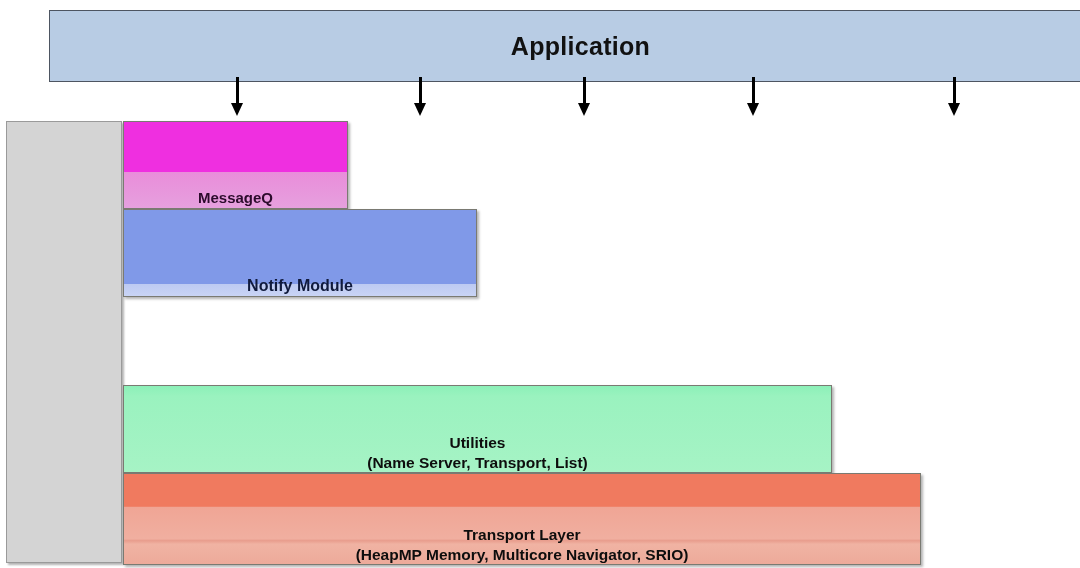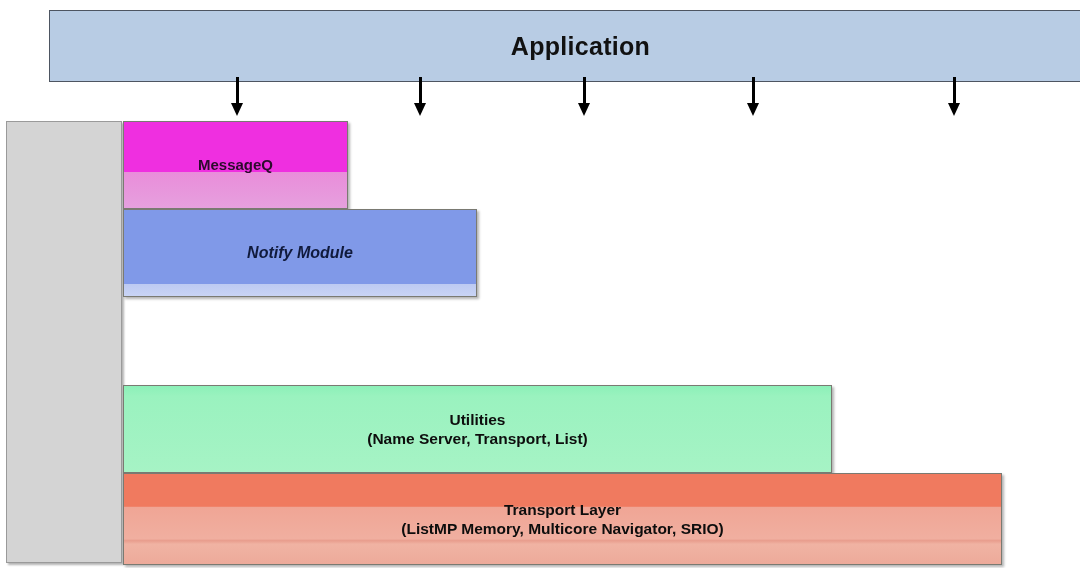--- a/index.html
+++ b/index.html
@@ -80,21 +80,21 @@
 
   
   .layer {
     position: absolute;
     left: 123px;
     box-sizing: border-box;
     border: 1.2px solid #7a7a72;
     display: flex;
     flex-direction: column;
     align-items: center;
-    justify-content: center;
+    justify-content: flex-end;
     box-shadow: 1.5px 1.5px 2.5px rgba(0,0,0,0.30);
   }
   .layer .line {
     font-weight: bold;
     color: #0d0d0d;
     line-height: 1.25;
     text-align: center;
     white-space: nowrap;
   }
 
@@ -106,41 +106,41 @@
     background: linear-gradient(to bottom, #ef2fe0 0%, #ef2fe0 58%, #e98dda 58.5%, #e6a0de 100%);
   }
   .layer-messageq .line { font-size: 15px; color: #2c0b2c; }
 
   .layer-notify {
     top: 209px;
     width: 354px;
     height: 88px;
     background: linear-gradient(to bottom, #8099e8 0%, #8099e8 86%, #bdcaf2 86.5%, #c9d4f5 100%);
   }
-  .layer-notify .line { font-size: 16px; color: #101a3c; font-style: italic; }
+  .layer-notify .line { font-size: 16px; color: #101a3c; }
 
   .layer-basic {
     top: 297px;
     width: 532px;
     height: 88px;
     background: linear-gradient(to bottom, #e8e884 0%, #e8e884 96%, #eeeea4 100%);
   }
   .layer-basic .line { font-size: 15.5px; }
 
   .layer-utilities {
     top: 385px;
     width: 709px;
     height: 88px;
     background: linear-gradient(to bottom, #8cf0b8 0%, #9af2bf 12%, #a6f3c5 100%);
   }
   .layer-utilities .line { font-size: 15.5px; }
 
   .layer-transport {
     top: 473px;
-    width: 879px;
+    width: 798px;
     height: 92px;
     background: linear-gradient(to bottom, #f07a5f 0%, #f07a5f 36%, #f0a595 36.5%, #f0afa0 72%, #e89d8d 74%, #f0b3a3 78%, #edaa9a 100%);
   }
   .layer-transport .line { font-size: 15.5px; }
 </style>
 </head>
 <body>
 
 <div id="canvas">
 
@@ -182,16 +182,16 @@
   </div>
 
 
   <div class="layer layer-utilities">
     <div class="line">Utilities</div>
     <div class="line">(Name Server, Transport, List)</div>
   </div>
 
   <div class="layer layer-transport">
     <div class="line">Transport Layer</div>
-    <div class="line">(ListMP Memory, Multicore Navigator, SRIO)</div>
+    <div class="line">(HeapMP Memory, Multicore Navigator, SRIO)</div>
   </div>
 
 </div>
 
 </body></html>

